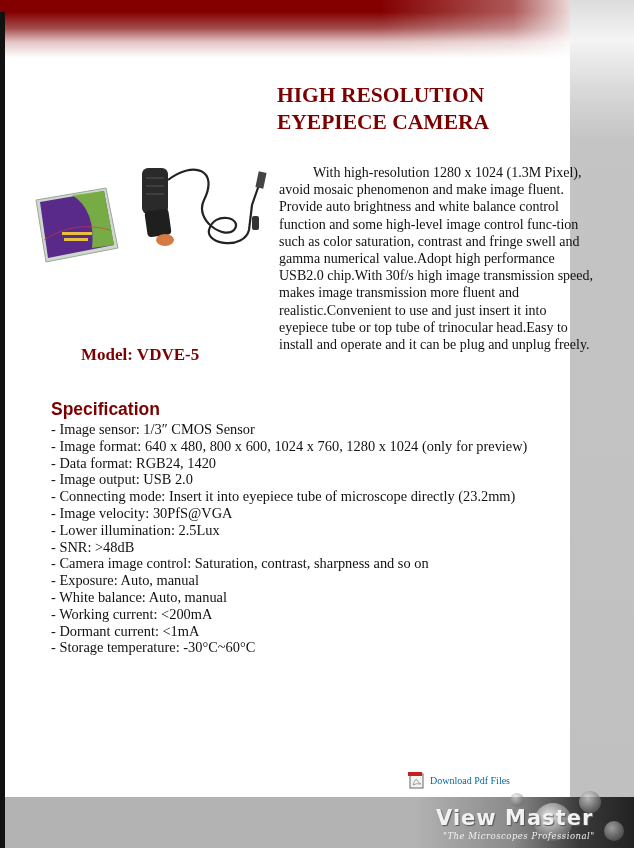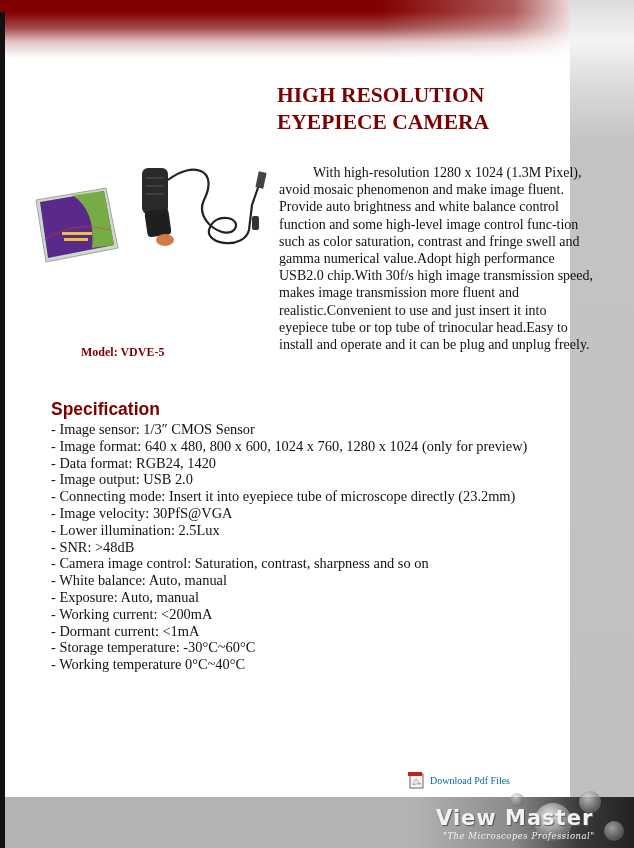--- a/index.html
+++ b/index.html
@@ -49,21 +49,21 @@
   }
   .intro {
     position: absolute; left: 279px; top: 164px; width: 318px;
     font-family: "Liberation Serif", serif; font-size: 14px; line-height: 17.2px;
     color: #111; margin: 0;
   }
   .intro .indent { display: inline-block; width: 34px; }
   .product-image { position: absolute; left: 34px; top: 160px; width: 240px; height: 120px; }
   .model {
     position: absolute; left: 81px; top: 345px;
-    font-family: "Liberation Serif", serif; font-weight: bold; font-size: 12px;
+    font-family: "Liberation Serif", serif; font-weight: bold; font-size: 17px;
     color: #7d0000; margin: 0;
   }
   .spec-heading {
     position: absolute; left: 51px; top: 399px;
     font-family: "Liberation Sans", sans-serif; font-weight: bold; font-size: 17.5px;
     color: #7d0000; margin: 0;
   }
   .spec-list {
     position: absolute; left: 51px; top: 421px; margin: 0; padding: 0; list-style: none;
     font-family: "Liberation Serif", serif; font-size: 14.4px; line-height: 16.8px; color: #111;
@@ -125,26 +125,25 @@
 <ul class="spec-list">
   <li>- Image sensor: 1/3″ CMOS Sensor</li>
   <li>- Image format: 640 x 480, 800 x 600, 1024 x 760, 1280 x 1024 (only for preview)</li>
   <li>- Data format: RGB24, 1420</li>
   <li>- Image output: USB 2.0</li>
   <li>- Connecting mode: Insert it into eyepiece tube of microscope directly (23.2mm)</li>
   <li>- Image velocity: 30PfS@VGA</li>
   <li>- Lower illumination: 2.5Lux</li>
   <li>- SNR: &gt;48dB</li>
   <li>- Camera image control: Saturation, contrast, sharpness and so on</li>
+  <li>- Exposure: Auto, manual</li>
   <li>- White balance: Auto, manual</li>
-  <li>- Exposure: Auto, manual</li>
   <li>- Working current: &lt;200mA</li>
   <li>- Dormant current: &lt;1mA</li>
   <li>- Storage temperature: -30°C~60°C</li>
-  <li>- Working temperature 0°C~40°C</li>
 </ul>
 
 <a class="download">
   <svg class="pdf-icon" viewBox="0 0 18 18">
     <rect x="2" y="3" width="13" height="14" fill="#f4f4f4" stroke="#666" stroke-width="1"></rect>
     <rect x="0" y="1" width="14" height="4" fill="#c62020"></rect>
     <path d="M5,14 Q8,6 9,9 Q10,12 13,13 Q8,12 5,14 Z" fill="none" stroke="#999" stroke-width="0.9"></path>
   </svg>
   <span class="download-label">Download Pdf Files</span>
 </a>

